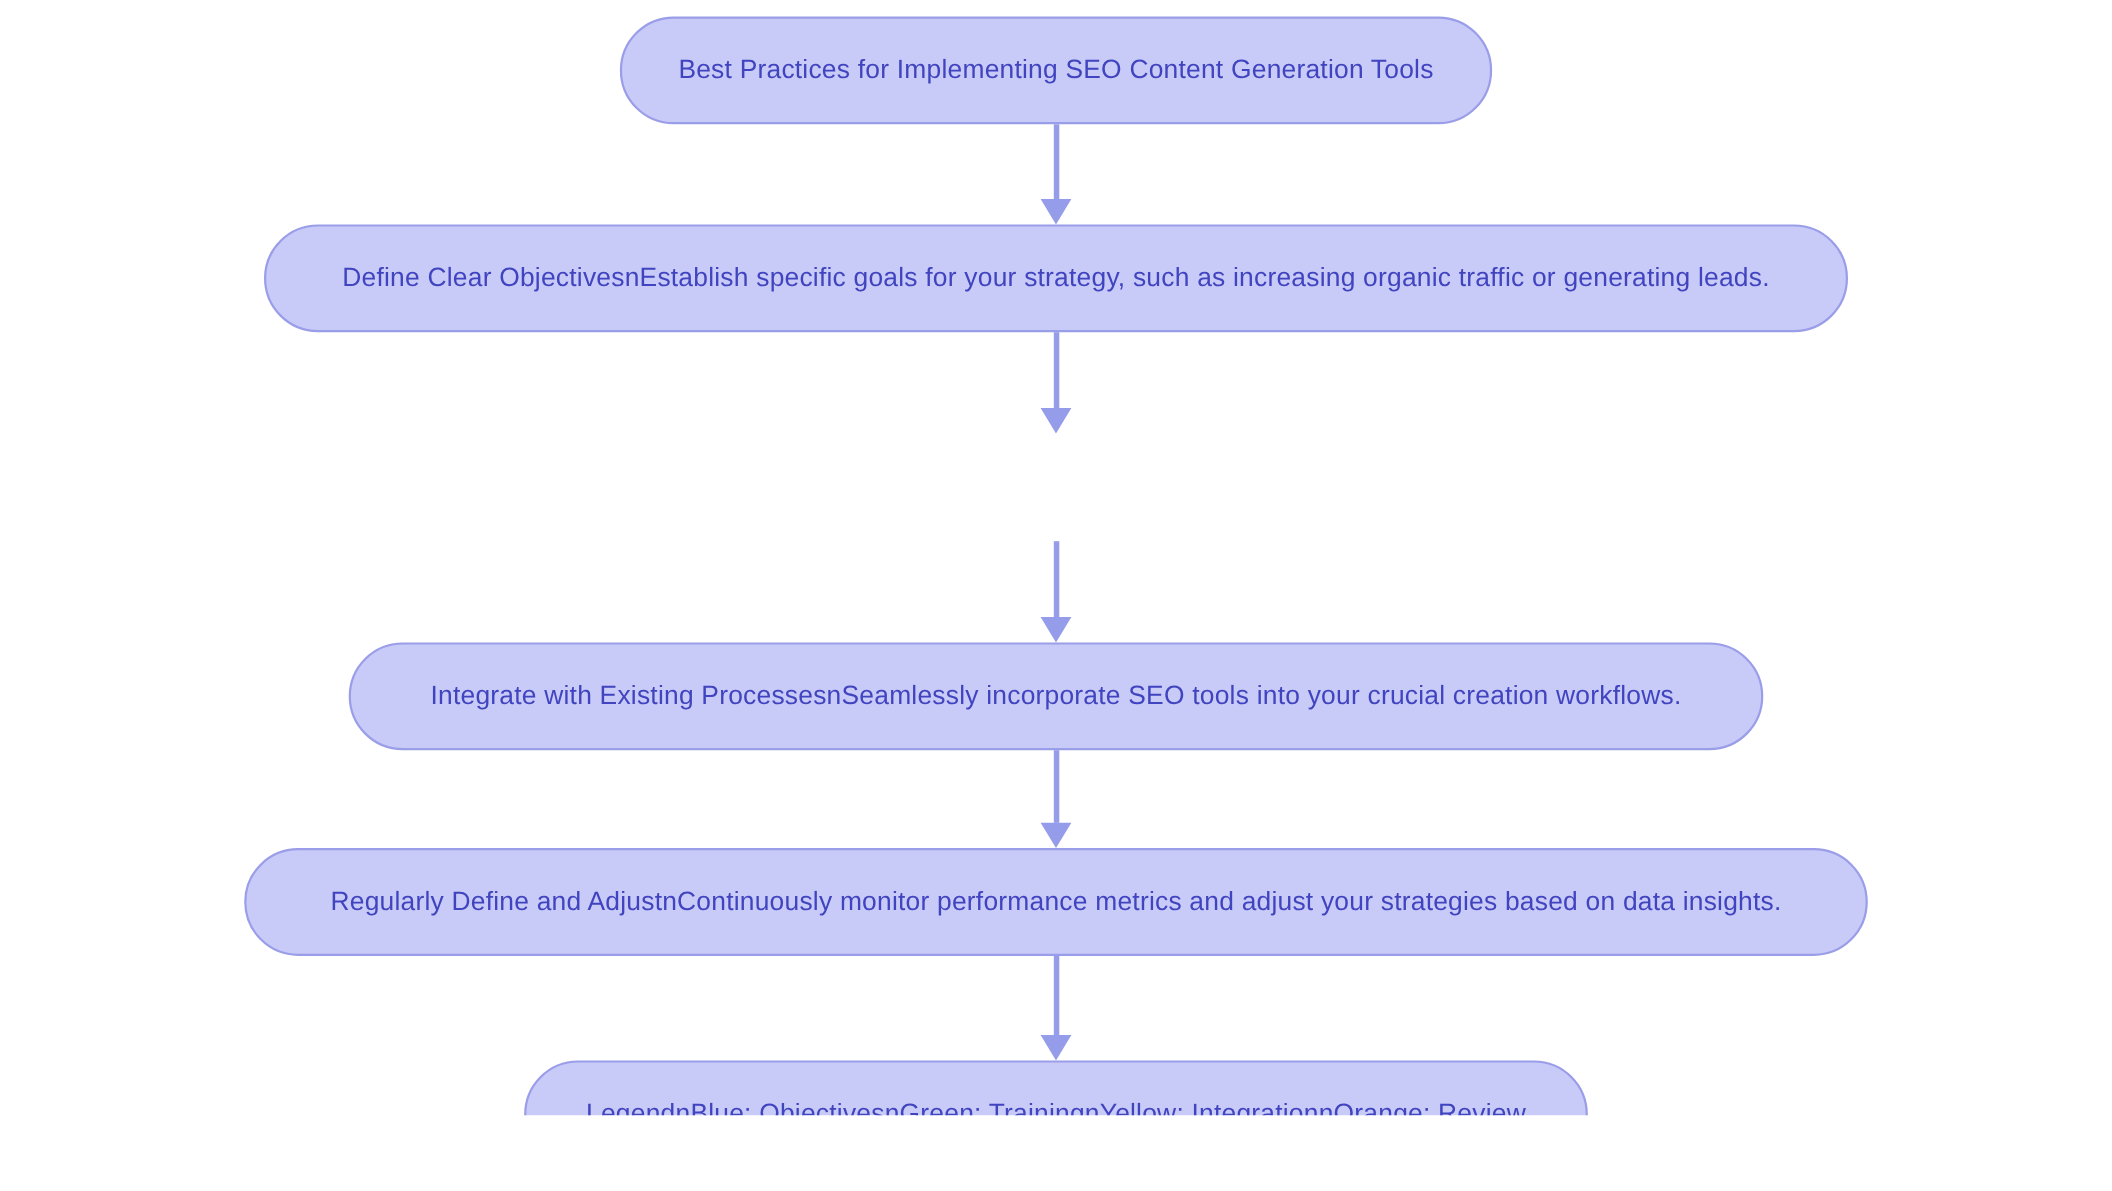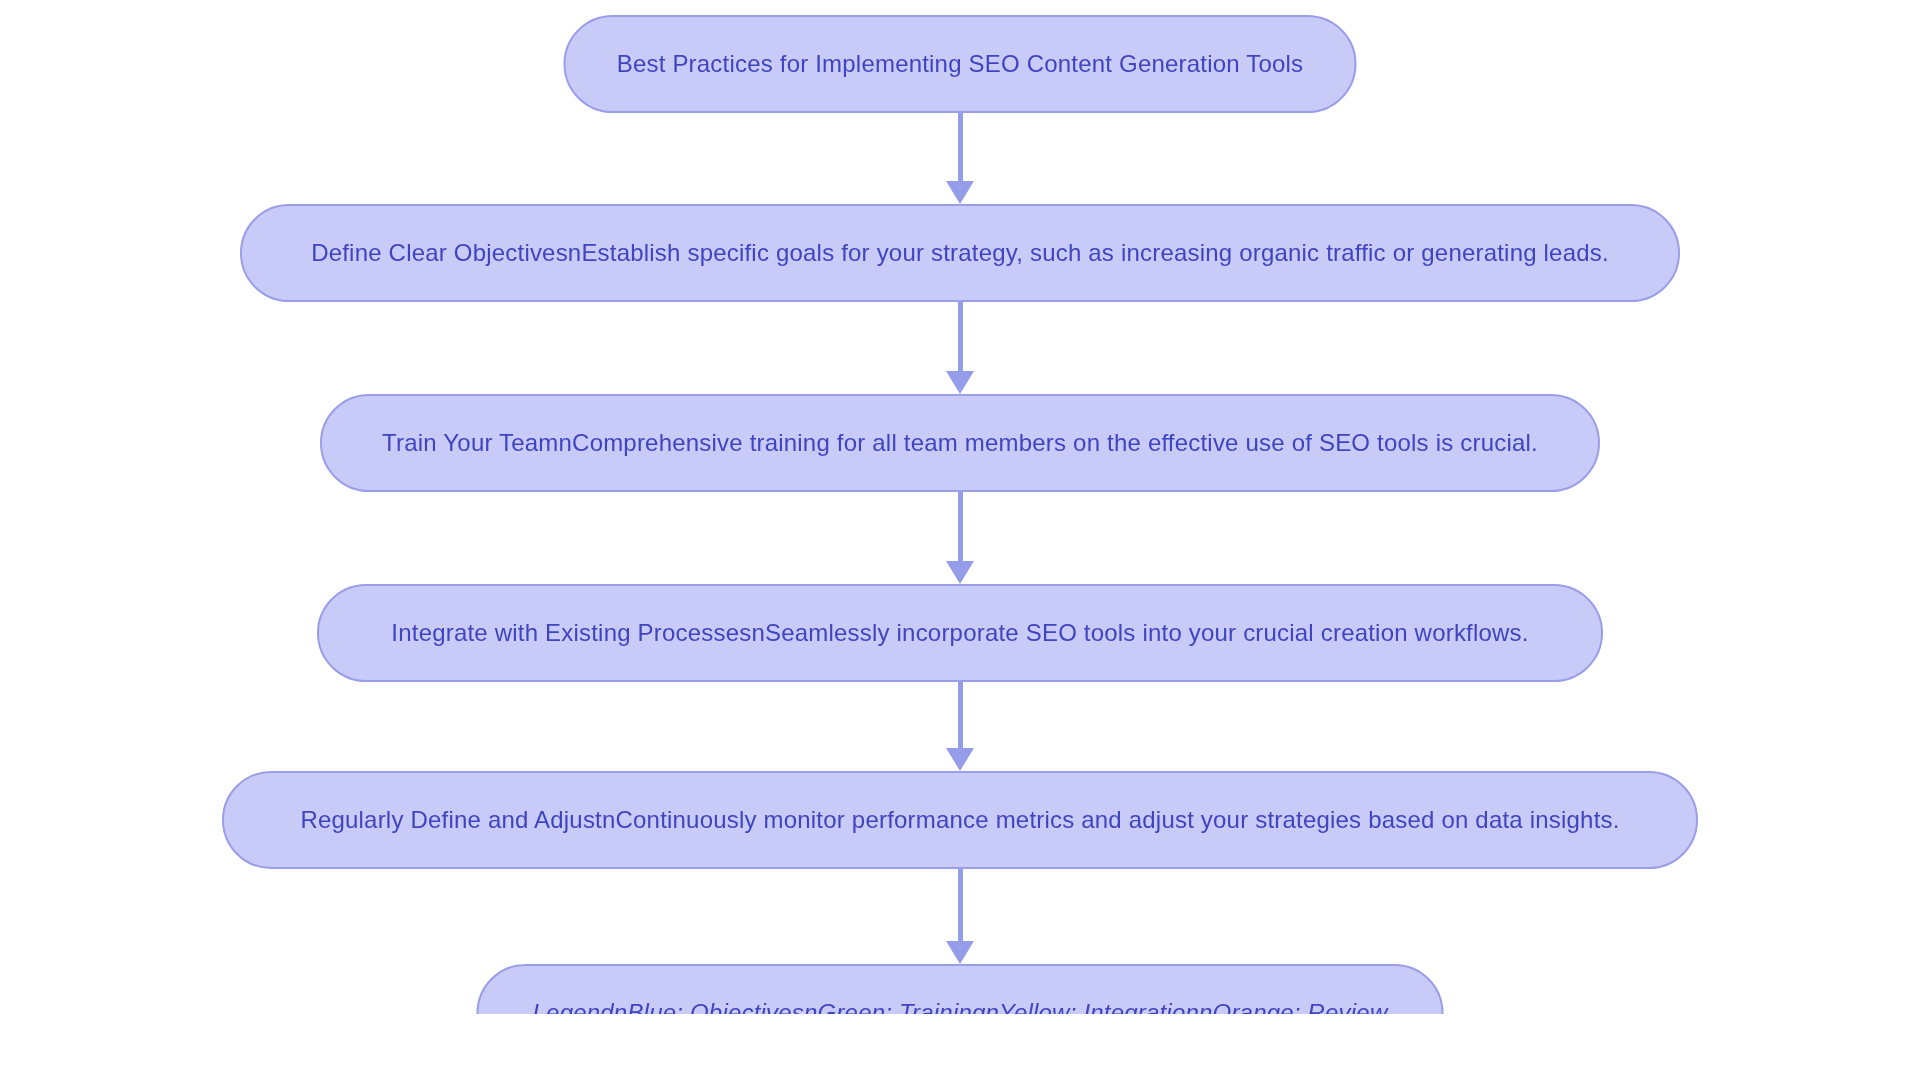--- a/index.html
+++ b/index.html
@@ -38,21 +38,21 @@
   .node span {
     color: var(--node-text);
     font-size: 24px;
     letter-spacing: 0.2px;
   }
   .n1 { top: 15px;  width: 793px;  }
   .n2 { top: 204px; width: 1440px; }
   .n3 { top: 394px; width: 1280px; }
   .n4 { top: 584px; width: 1286px; }
   .n5 { top: 771px; width: 1476px; }
-  .n6 { top: 964px; width: 967px; font-style: italic;  }
+  .n6 { top: 964px; width: 967px;  }
   .arrow {
     position: absolute;
     left: 50%;
     transform: translateX(-50%);
     display: flex;
     flex-direction: column;
     align-items: center;
   }
   .arrow .shaft {
     width: 5px;
@@ -88,23 +88,20 @@
 
   <div class="node n2">
     <span>Define Clear ObjectivesnEstablish specific goals for your strategy, such as increasing organic traffic or generating leads.</span>
   </div>
 
   <div class="arrow a2">
     <div class="shaft"></div>
     <div class="head"></div>
   </div>
 
-  <div class="node n3">
-    <span>Train Your TeamnComprehensive training for all team members on the effective use of SEO tools is crucial.</span>
-  </div>
 
   <div class="arrow a3">
     <div class="shaft"></div>
     <div class="head"></div>
   </div>
 
   <div class="node n4">
     <span>Integrate with Existing ProcessesnSeamlessly incorporate SEO tools into your crucial creation workflows.</span>
   </div>
 

